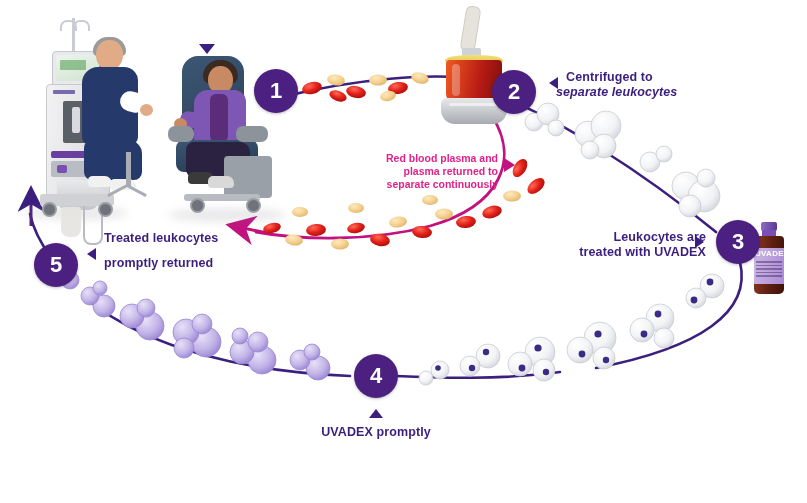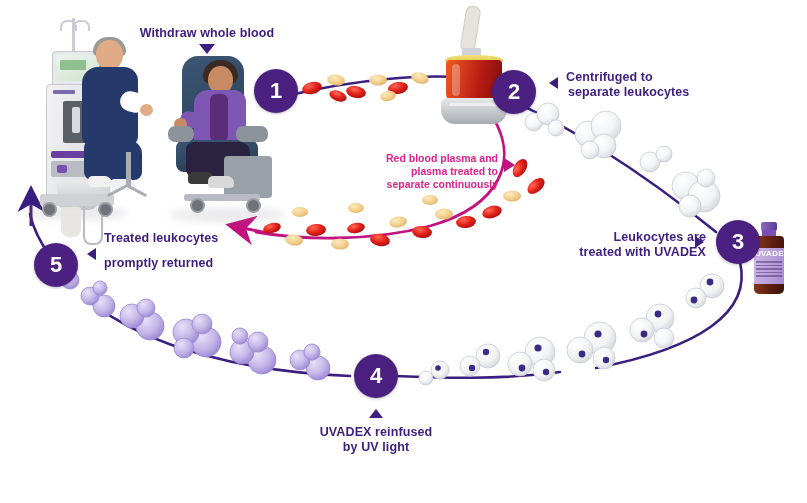--- a/index.html
+++ b/index.html
@@ -436,37 +436,35 @@
         <s></s>
     </div>
   </div>
 
   <div class="step" style="left:254px;top:69px;">1</div>
   <div class="step" style="left:492px;top:70px;">2</div>
   <div class="step" style="left:716px;top:220px;">3</div>
   <div class="step" style="left:354px;top:354px;">4</div>
   <div class="step" style="left:34px;top:243px;">5</div>
 
-  <div class="lbl c" style="left:134px;top:26px;width:146px;">Withdraw whole blood</div>
   <div class="tri down" style="left:199px;top:44px;"></div>
 
   <div class="tri left" style="left:549px;top:77px;"></div>
   <div class="lbl" style="left:566px;top:70px;">Centrifuged to</div>
-  <div class="lbl" style="left:568px;top:85px;">separate leukocytes</div>
+  <div class="lbl" style="left:556px;top:85px;font-style:italic;">separate leukocytes</div>
 
   <div class="lbl r" style="left:560px;top:230px;width:146px;">Leukocytes are</div>
   <div class="lbl r" style="left:560px;top:245px;width:146px;">treated with UVADEX</div>
   <div class="tri right" style="left:695px;top:236px;"></div>
 
   <div class="tri up" style="left:369px;top:409px;"></div>
-  <div class="lbl c" style="left:300px;top:425px;width:152px;">UVADEX reinfused</div>
-  <div class="lbl c" style="left:300px;top:440px;width:152px;">by UV light</div>
+  <div class="lbl c" style="left:300px;top:425px;width:152px;">UVADEX promptly</div>
 
   <div class="tri left" style="left:87px;top:248px;"></div>
   <div class="lbl" style="left:104px;top:231px;">Treated leukocytes</div>
   <div class="lbl" style="left:104px;top:256px;">promptly returned</div>
 
   <div class="pinklbl" style="left:370px;top:152px;width:128px;">Red blood plasma and</div>
-  <div class="pinklbl" style="left:370px;top:165px;width:128px;">plasma treated to</div>
+  <div class="pinklbl" style="left:370px;top:165px;width:128px;">plasma returned to</div>
   <div class="pinklbl" style="left:370px;top:178px;width:128px;">separate continuously</div>
   <div class="tri pinkright" style="left:504px;top:158px;"></div>
 
 </div>
 
 </body></html>

